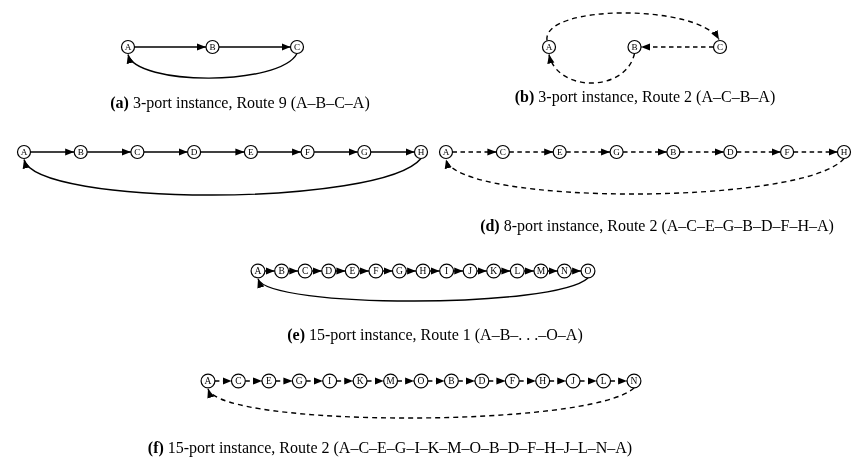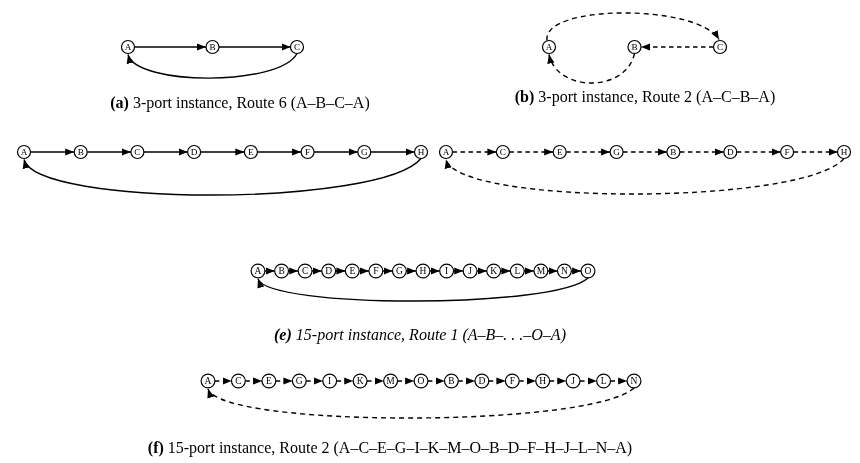--- a/index.html
+++ b/index.html
@@ -287,17 +287,18 @@
           <circle cx="603.6" cy="381" r="6.9" fill="#ffffff" stroke="#000000" stroke-width="1.2"></circle>
           <text x="603.6" y="384.4" text-anchor="middle" font-size="9.5" font-family="&quot;Liberation Serif&quot;, serif" fill="#000000">L</text>
         </g>
         <g>
           <circle cx="634.0" cy="381" r="6.9" fill="#ffffff" stroke="#000000" stroke-width="1.2"></circle>
           <text x="634.0" y="384.4" text-anchor="middle" font-size="9.5" font-family="&quot;Liberation Serif&quot;, serif" fill="#000000">N</text>
         </g>
       </g>
     </svg>
 
-  <div class="caption" style="left: 240px; top: 94px;"><span class="b">(a)</span><span> 3-port instance, Route 6 (A–B–C–A)</span></div>
+  <div class="caption" style="left: 240px; top: 94px;"><span class="b">(a)</span><span> 3-port instance, Route 9 (A–B–C–A)</span></div>
   <div class="caption" style="left: 645px; top: 88px;"><span class="b">(b)</span><span> 3-port instance, Route 2 (A–C–B–A)</span></div>
-  <div class="caption" style="left: 420px; top: 326px; font-style: italic;"><span class="b">(e)</span><span> 15-port instance, Route 1 (A–B–. . .–O–A)</span></div>
+  <div class="caption" style="left: 657px; top: 217px;"><span class="b">(d)</span><span> 8-port instance, Route 2 (A–C–E–G–B–D–F–H–A)</span></div>
+  <div class="caption" style="left: 435px; top: 326px;"><span class="b">(e)</span><span> 15-port instance, Route 1 (A–B–. . .–O–A)</span></div>
   <div class="caption" style="left: 390px; top: 439px;"><span class="b">(f)</span><span> 15-port instance, Route 2 (A–C–E–G–I–K–M–O–B–D–F–H–J–L–N–A)</span></div>
 </div>
 
 </body></html>

